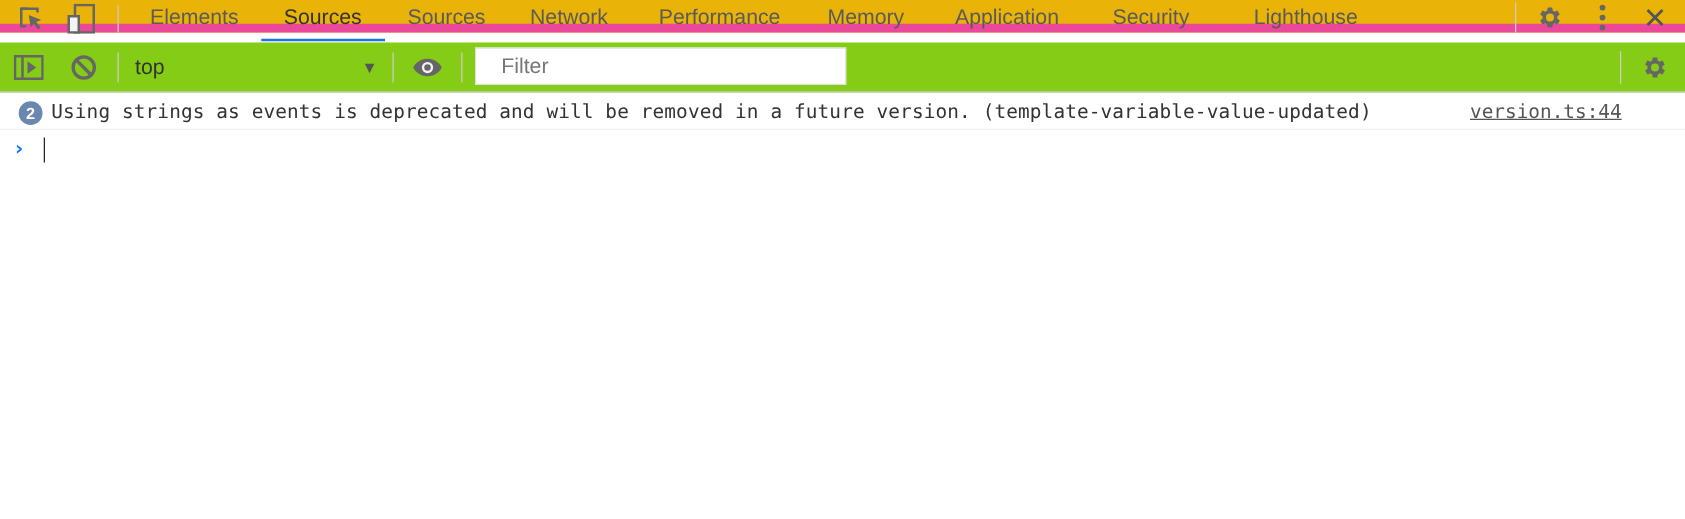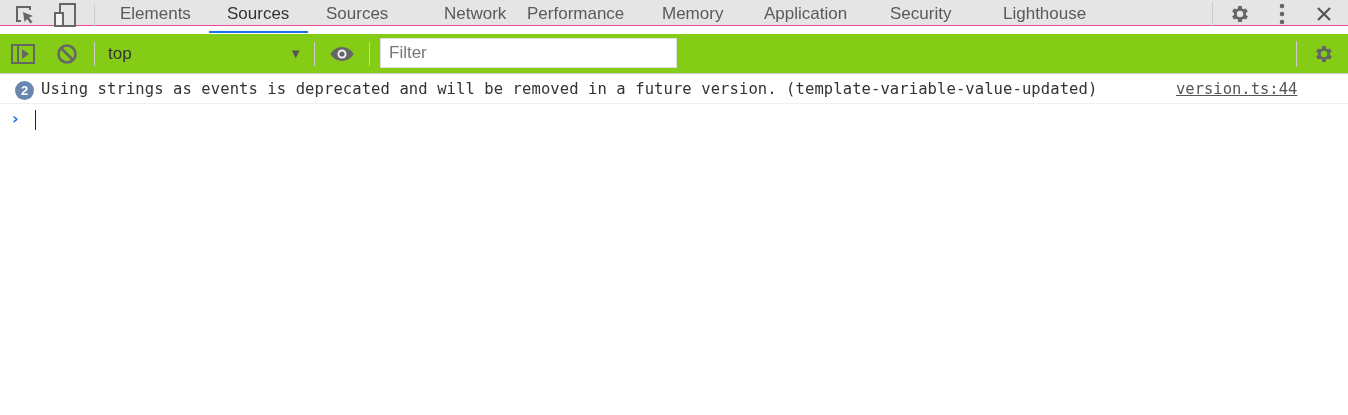--- a/index.html
+++ b/index.html
@@ -1,21 +1,21 @@
 <!DOCTYPE html>
 <html><head>
 <meta charset="utf-8">
 <style>
   * { box-sizing: border-box; margin: 0; padding: 0; }
   html, body { width: 1348px; height: 415px; background: #ffffff; overflow: hidden; }
   body { font-family: "Liberation Sans", "DejaVu Sans", sans-serif; color: #333; position: relative; }
 
   .tabbar {
     position: absolute; left: 0; top: 0; width: 1348px; height: 26px;
-    background: #e5e5e5; border-bottom: 1px solid #ec4899;
+    background: #eab308; border-bottom: 7px solid #ec4899;
   }
   .icon-btn { position: absolute; display: flex; align-items: center; justify-content: center; cursor: pointer; }
   .vsep { position: absolute; width: 1px; background: #ccc; }
 
   .tab {
     position: absolute; top: 0; height: 33px; line-height: 28px;
     font-size: 17px; color: #5a5a5a; cursor: pointer; white-space: nowrap;
   }
   .tab.active { color: #333; }
   .tab-underline { position: absolute; height: 2px; background: #1a73e8; top: 31px; }
@@ -24,21 +24,21 @@
     position: absolute; left: 0; top: 34px; width: 1348px; height: 40px;
     background: #84cc16; border-bottom: 1px solid #cbcbcb;
   }
   .context-select {
     position: absolute; left: 108px; top: 9px; width: 196px; height: 22px;
     font-size: 17px; color: #333; line-height: 22px; cursor: pointer;
   }
   .context-arrow { position: absolute; right: 2px; top: 0; font-size: 13px; color: #555; }
   .filter-input {
     position: absolute; left: 380px; top: 38px; width: 297px; height: 30px;
-    background: #fff; border: 1px solid #e0e0e0; font-size: 17px; padding: 0 8px;
+    background: #fff; border: 1px solid #e0e0e0; font-size: 17px; padding: 0 20px;
     font-family: "Liberation Sans", sans-serif; color: #333; outline: none;
   }
   .filter-input::placeholder { color: #777; }
   .levels {
     position: absolute; left: 689px; top: 9px; font-size: 17px; color: #555; cursor: pointer; line-height: 22px;
   }
   .levels .arrow { font-size: 13px; margin-left: 4px; }
 
   .console { position: absolute; left: 0; top: 74px; width: 1348px; }
   .msg-row {
@@ -74,21 +74,21 @@
         <rect x="7" y="1" width="15" height="22" fill="none" stroke="#666" stroke-width="2"></rect>
         <rect x="2" y="10" width="8" height="13" fill="#f3f3f3" stroke="#666" stroke-width="2"></rect>
       </svg>
   </div>
   <div class="vsep" style="left:94px;top:4px;height:22px;"></div>
 
   <div class="tab" style="left:120px;">Elements</div>
   <div class="tab active" style="left:227px;">Sources</div>
   <div class="tab-underline" style="left:209px;width:99px;"></div>
   <div class="tab" style="left:326px;">Sources</div>
-  <div class="tab" style="left:444px;text-align:center;">Network</div>
+  <div class="tab" style="left:424px;text-align:center;">Network</div>
   <div class="tab" style="left:527px;">Performance</div>
   <div class="tab" style="left:662px;">Memory</div>
   <div class="tab" style="left:764px;">Application</div>
   <div class="tab" style="left:890px;text-align:center;">Security</div>
   <div class="tab" style="left:1003px;">Lighthouse</div>
 
   <div class="vsep" style="left:1212px;top:2px;height:24px;"></div>
   <div class="icon-btn" style="left:1227px;top:2px;width:26px;height:24px;">
     <svg width="22" height="22" viewBox="0 0 24 24">
         <path fill="#666" d="M19.4 13a7.5 7.5 0 0 0 0-2l2.1-1.6-2-3.5-2.5 1a7.3 7.3 0 0 0-1.7-1L15 3.2h-4l-.4 2.7a7.3 7.3 0 0 0-1.7 1l-2.5-1-2 3.5L6.5 11a7.5 7.5 0 0 0 0 2l-2.1 1.6 2 3.5 2.5-1c.5.4 1.1.8 1.7 1l.4 2.7h4l.4-2.7c.6-.2 1.2-.6 1.7-1l2.5 1 2-3.5zM13 15.5A3.5 3.5 0 1 1 13 8.5a3.5 3.5 0 0 1 0 7z" transform="translate(-1 0)"></path>

